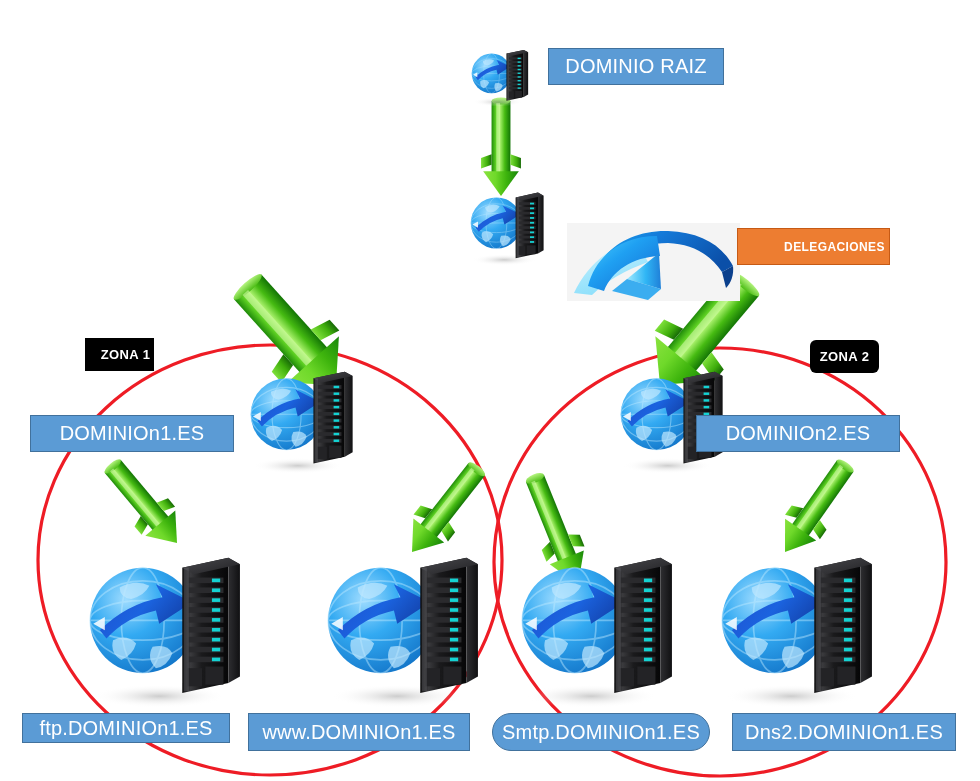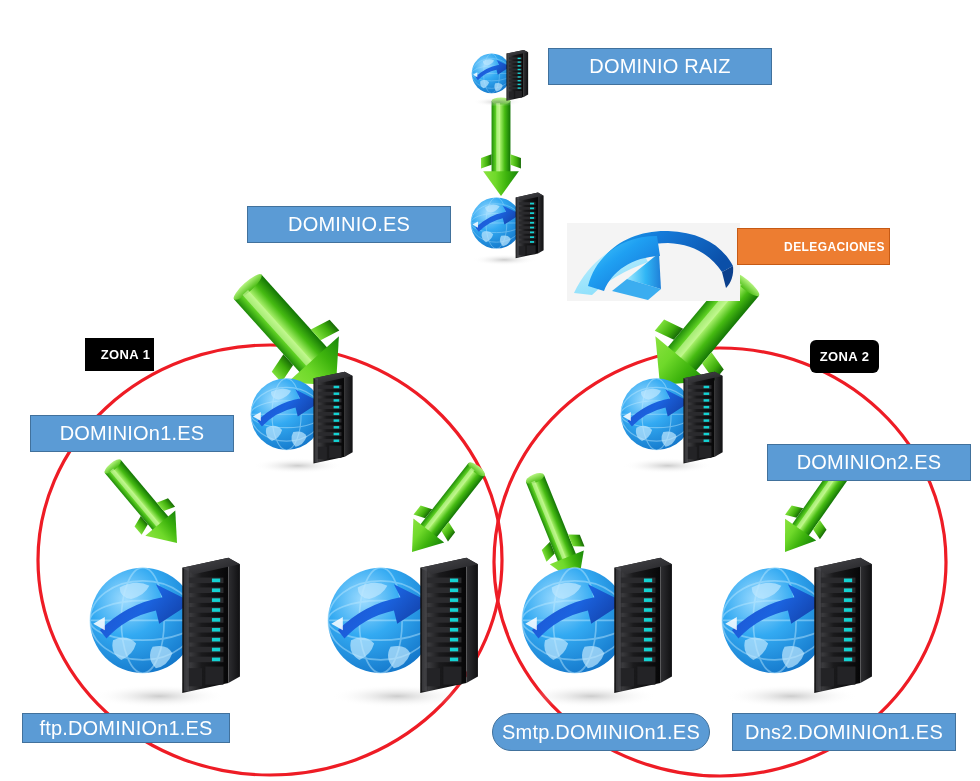--- a/index.html
+++ b/index.html
@@ -298,34 +298,34 @@
       <use href="#serverNode"></use>
     </svg>
   </div>
 
   <div class="node" style="left:712px;top:538px;width:165px;height:173px;">
     <svg width="165" height="173" viewBox="0 0 100 105">
       <use href="#serverNode"></use>
     </svg>
   </div>
 
-  <div class="chip blue" style="left:548px;top:48px;width:224px;height:37px;">DOMINIO RAIZ</div>
-
-  <div class="chip blue" style="left:247px;top:206px;width:204px;height:37px;">DOMINIO.ES</div>
+  <div class="chip blue" style="left:548px;top:48px;width:176px;height:37px;">DOMINIO RAIZ</div>
+
 
   <div class="chip orange" style="left:737px;top:228px;width:153px;height:37px;">DELEGACIONES</div>
 
   <div class="chip black" style="left:85px;top:338px;width:69px;height:33px;padding-left:12px;">ZONA 1</div>
 
   <div class="chip black" style="left:810px;top:340px;width:69px;height:33px;border-radius:6px;">ZONA 2</div>
 
   <div class="chip blue" style="left:30px;top:415px;width:204px;height:37px;">DOMINIOn1.ES</div>
 
-  <div class="chip blue" style="left:767px;top:415px;width:204px;height:37px;margin-top:29px;">DOMINIOn2.ES</div>
+  <div class="chip blue" style="left:696px;top:415px;width:204px;height:37px;">DOMINIOn2.ES</div>
 
   <div class="chip blue" style="left:22px;top:713px;width:208px;height:30px;">ftp.DOMINIOn1.ES</div>
 
+  <div class="chip blue" style="left:248px;top:713px;width:222px;height:38px;">www.DOMINIOn1.ES</div>
 
   <div class="chip blue" style="left:492px;top:713px;width:218px;height:38px;border-radius:19px;">Smtp.DOMINIOn1.ES</div>
 
   <div class="chip blue" style="left:732px;top:713px;width:224px;height:38px;">Dns2.DOMINIOn1.ES</div>
 
 </div>
 
 </body></html>

